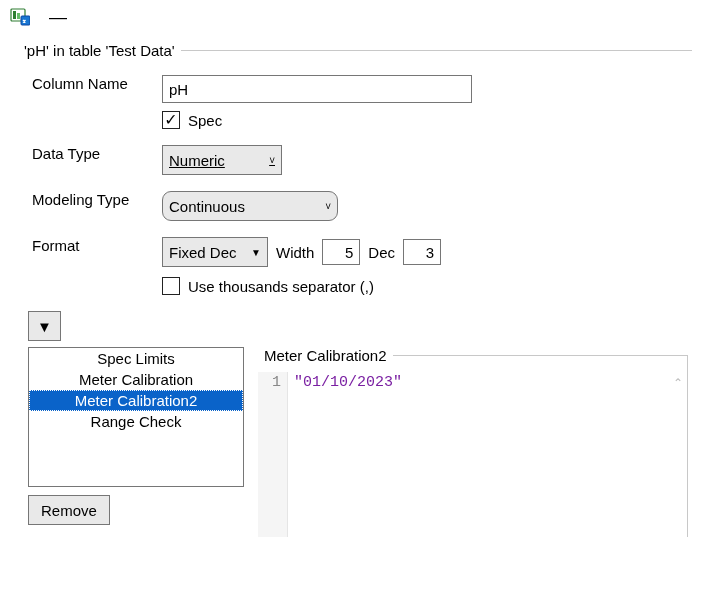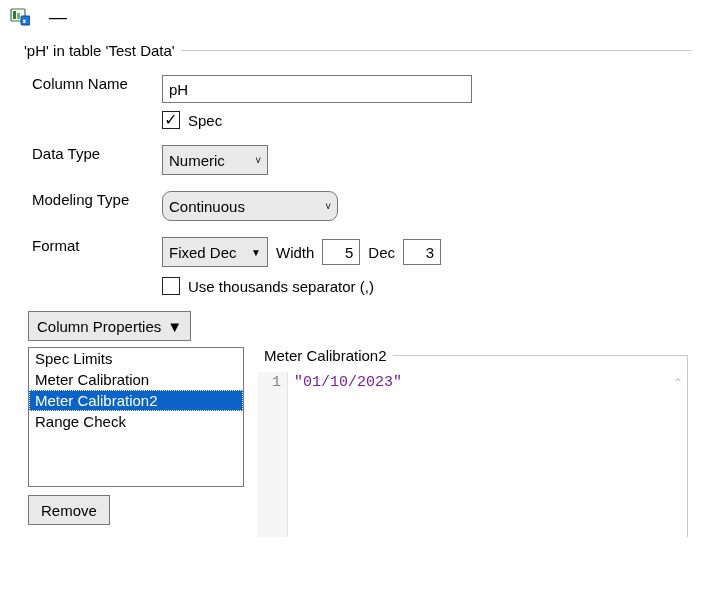--- a/index.html
+++ b/index.html
@@ -140,20 +140,21 @@
   .listbox {
     border: 1px solid #767676;
     height: 140px;
     overflow: hidden;
     background: #fff;
     font-size: 15px;
   }
   .listbox .item {
     padding: 2px 6px;
     white-space: nowrap;
+    text-align: center;
   }
   .listbox .item.selected {
     background: #0a63c9;
     color: #fff;
     outline: 1px dotted #fff;
     outline-offset: -1px;
   }
   .remove-btn {
     margin-top: 8px;
     height: 30px;
@@ -246,21 +247,21 @@
         <span class="checkbox">
             <span>✓</span>
           </span>
         <span>Spec</span>
       </div>
     </div>
 
     <div class="row">
       <div class="label">Data Type</div>
       <div class="ctrl">
-        <div class="fake-dropdown" style="width:106px; justify-content:space-between;">
+        <div class="fake-dropdown" style="width:120px; justify-content:space-between;text-decoration:underline;">
           <span>Numeric</span>
           <span class="tri">˅</span>
         </div>
       </div>
     </div>
 
     <div class="row">
       <div class="label">Modeling Type</div>
       <div class="ctrl">
         <div class="fake-dropdown" style="width:176px; justify-content:space-between;border-radius:9px;">
@@ -287,21 +288,20 @@
     <div class="row" style="margin-top:-6px;">
       <div class="label"></div>
       <div class="ctrl checkbox-wrap">
         <span class="checkbox unchecked"></span>
         <span>Use thousands separator (,)</span>
       </div>
     </div>
 
     <div class="colprops-row">
       <div class="colprops-btn">
-        <span>Column Properties</span>
         <span class="tri">▼</span>
       </div>
     </div>
 
     <div class="lower">
       <div class="listpanel">
         <div class="listbox" id="props-list">
             <div class="item">Spec Limits</div>
             <div class="item">Meter Calibration</div>
             <div class="item selected">Meter Calibration2</div>

